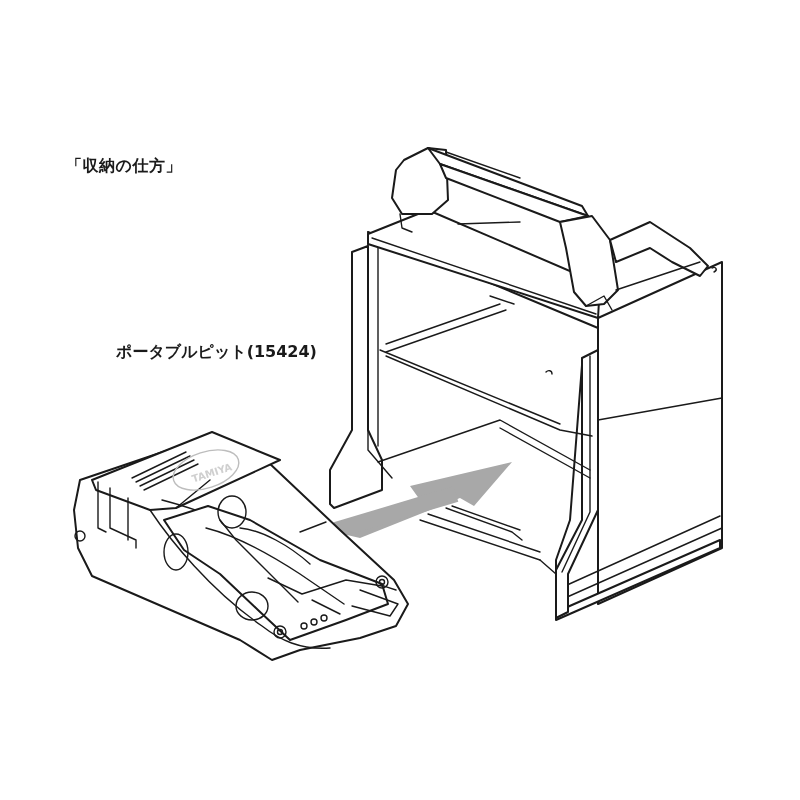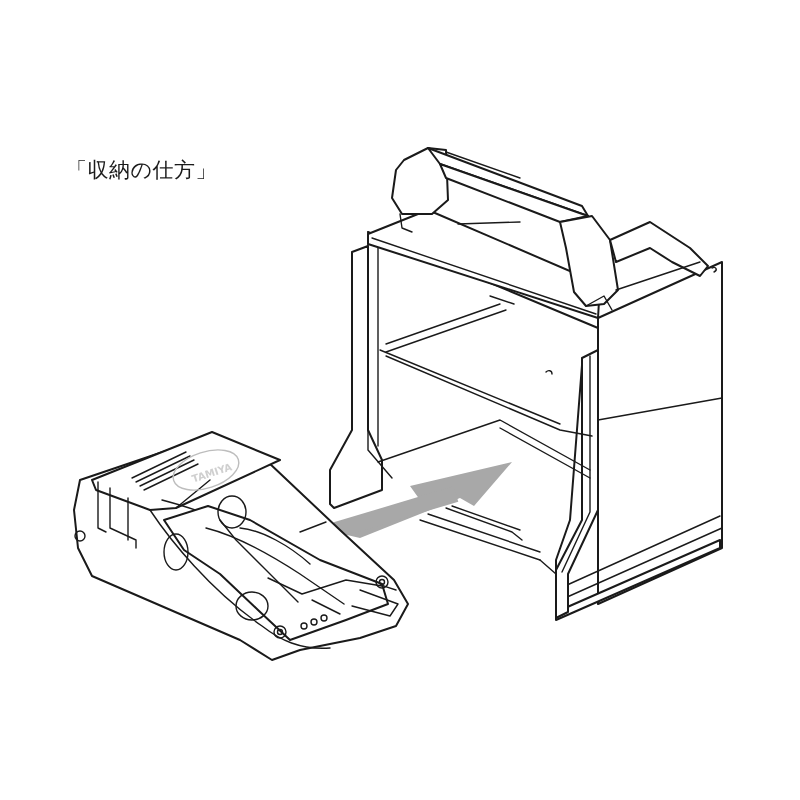--- a/index.html
+++ b/index.html
@@ -1,28 +1,29 @@
 <!DOCTYPE html>
 <html><head>
 <meta charset="utf-8">
 <style>
   html, body { margin: 0; padding: 0; background: #ffffff; }
   body { width: 800px; height: 800px; position: relative; overflow: hidden;
          font-family: "DejaVu Sans", sans-serif; color: #1a1a1a; }
-  .title { position: absolute; left: 66px; top: 156px; font-size: 21px; font-weight: normal; letter-spacing: 0.5px; }
+  .title { position: absolute; left: 66px; top: 156px; font-size: 16px; font-weight: bold; letter-spacing: 0.5px; }
   .note { position: absolute; left: 116px; top: 340px; font-size: 16px; font-weight: bold; line-height: 24px; }
   svg.art { position: absolute; left: 0; top: 0; }
   .ln { fill: #ffffff; stroke: #1a1a1a; stroke-width: 2; stroke-linejoin: round; stroke-linecap: round; }
   .th { fill: none; stroke: #1a1a1a; stroke-width: 1.4; stroke-linecap: round; stroke-linejoin: round; }
 </style>
 </head>
 <body>
 
 <div class="title">「収納の仕方」</div>
 <div class="note">
+  <div>ポータブルピット(15424)</div>
 </div>
 
 <svg class="art" width="800" height="800" viewBox="0 0 800 800">
 
   <g>
 
     <path class="ln" d="M598 318 L722 262 L722 548 L598 604 Z"></path>
 
     <path class="th" d="M598 420 L722 398"></path>
 

